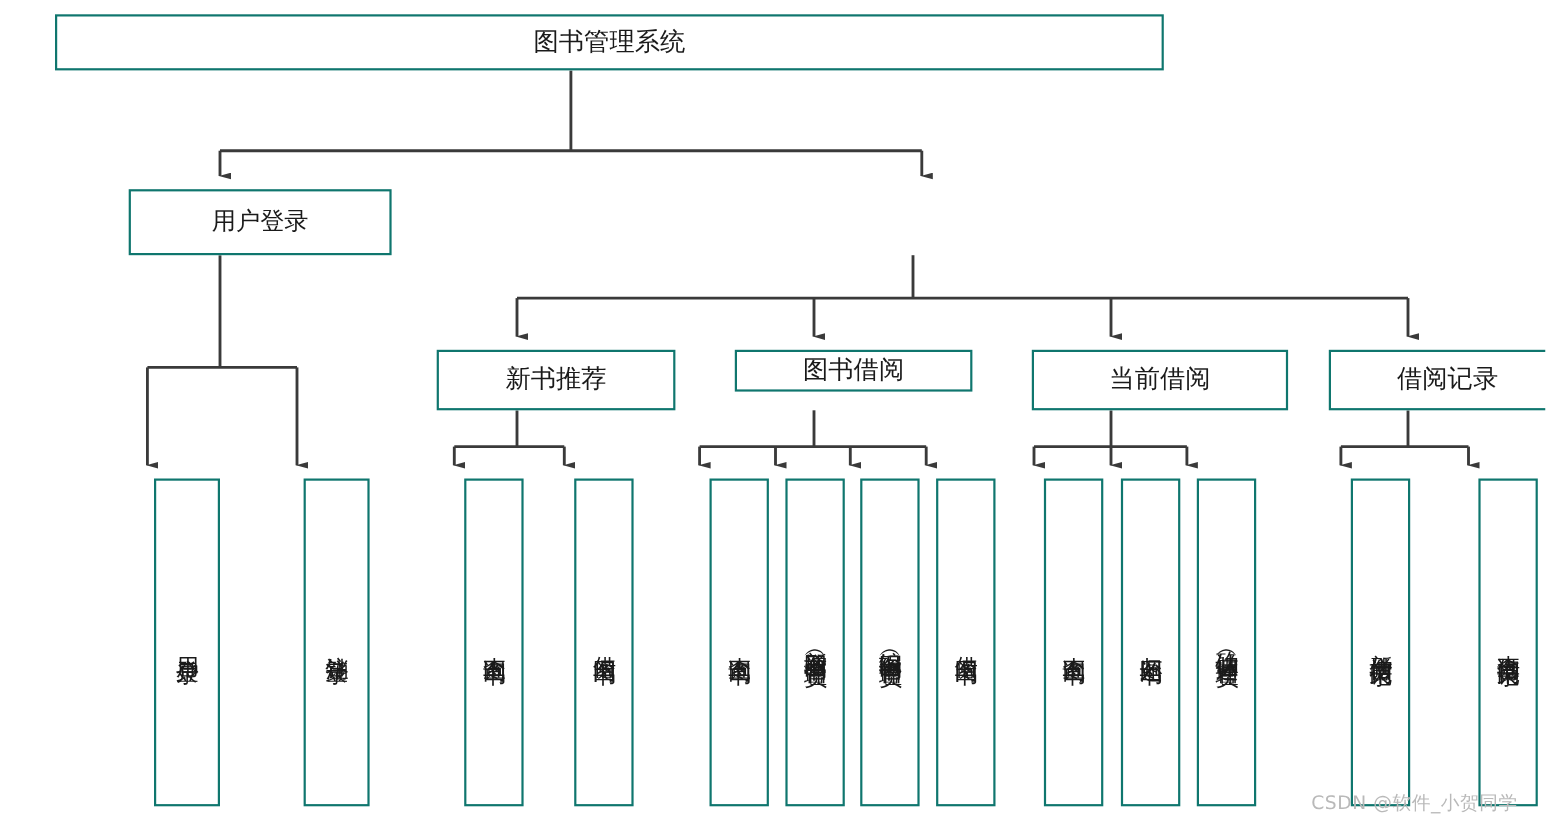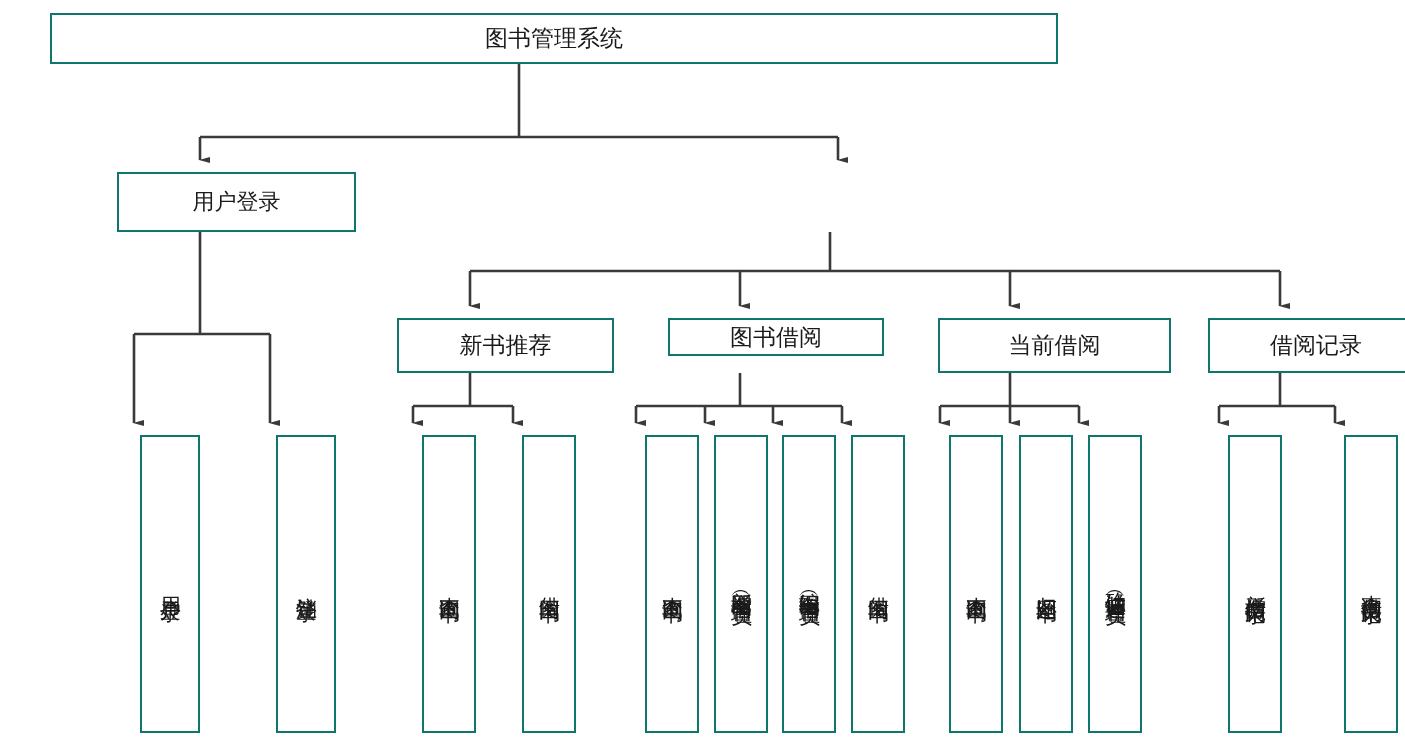--- a/index.html
+++ b/index.html
@@ -181,14 +181,15 @@
   <div class="node node-leaf" style="left:1052px; top:435px; width:54px; height:298px;">
     <span class="label">确认归还（管理员）</span>
   </div>
   <div class="node node-leaf" style="left:1192px; top:435px; width:54px; height:298px;">
     <span class="label">新增借阅记录</span>
   </div>
   <div class="node node-leaf" style="left:1308px; top:435px; width:54px; height:298px;">
     <span class="label">查询借阅记录</span>
   </div>
 
+  <div id="watermark" style="left:1192px; top:718px;">CSDN @软件_小贺同学</div>
 
 </div>
 
 </body></html>

